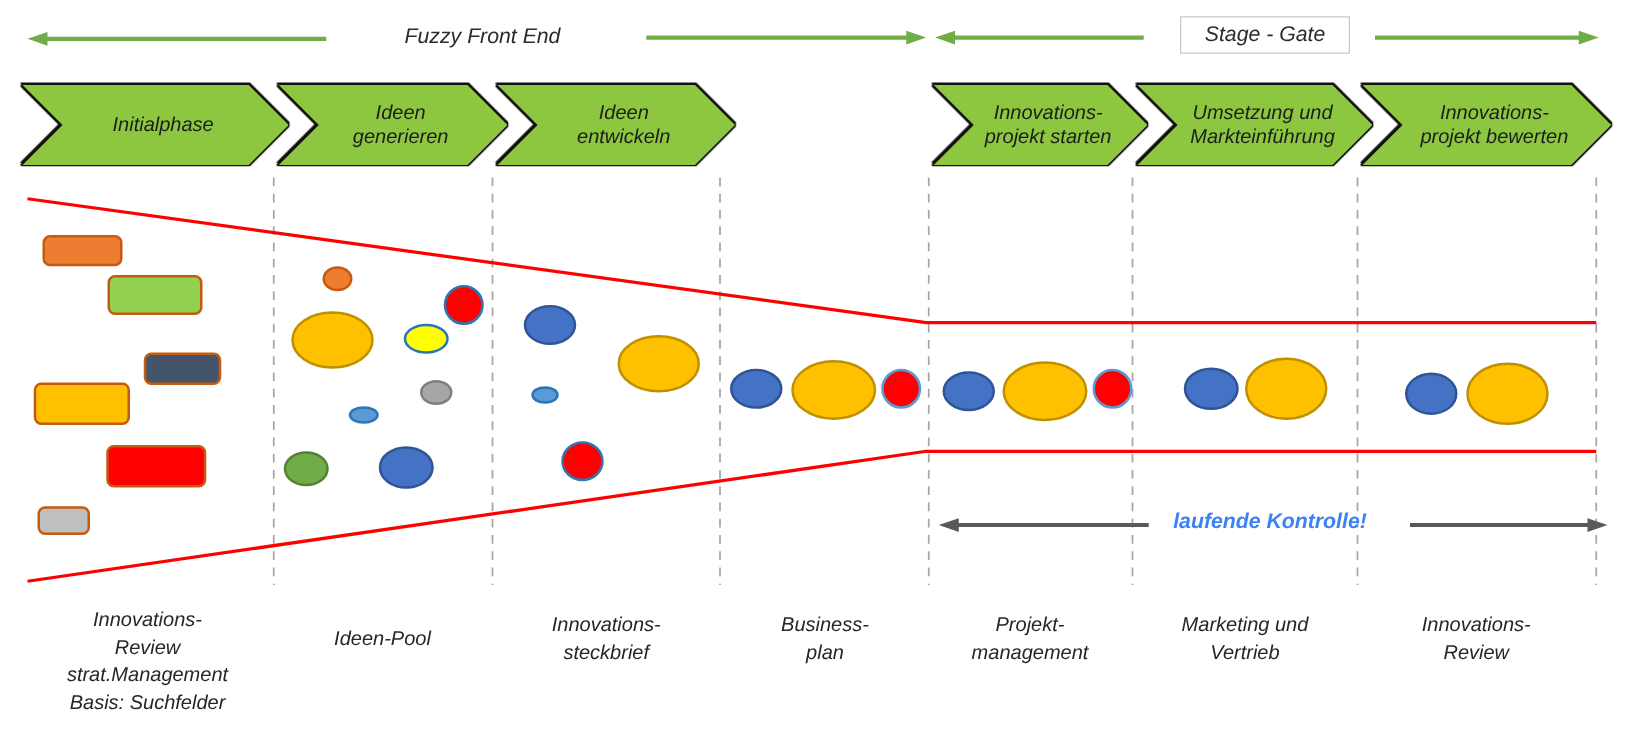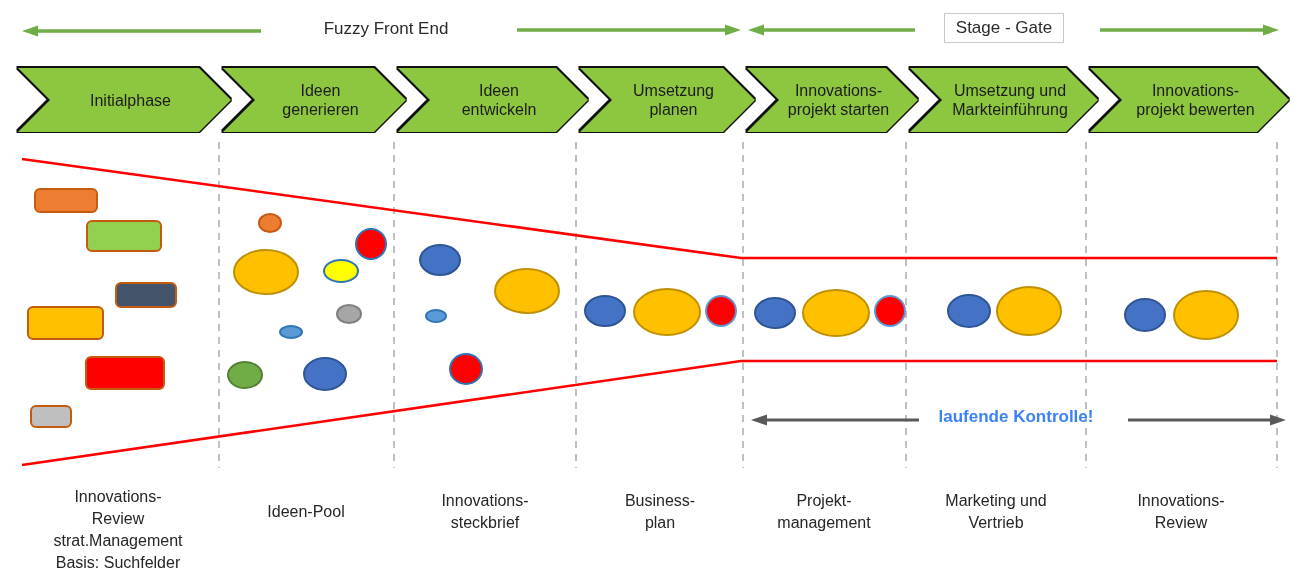--- a/index.html
+++ b/index.html
@@ -1,28 +1,28 @@
 <!DOCTYPE html>
 <html><head>
 <meta charset="utf-8">
 <style>
   html,body { margin:0; padding:0; background:#ffffff; }
   #canvas {
     position:relative; width:1300px; height:586px; background:#ffffff;
-    font-family:"Liberation Sans", sans-serif; overflow:hidden;
+    font-family:"Liberation Sans", sans-serif; overflow:hidden;font-style:italic;
   }
   #shape-layer { position:absolute; left:0; top:0; width:1300px; height:586px; }
 
   
   .hdr-label {
     position:absolute; color:#2b2b2b; font-size:17px; text-align:center;
   }
   #fuzzy-label { left:286px; top:19px; width:200px; }
   #stage-gate-box {
-    position:absolute; left:944px; top:13px; width:120px; height:30px;
+    position:absolute; left:944px; top:13px; width:136px; height:30px;
     border:1.5px solid #c9c9c9; background:#ffffff; box-sizing:border-box;
     display:flex; align-items:center; justify-content:center;
     color:#2b2b2b; font-size:17px;
   }
 
   
   .chev {
     position:absolute; top:68px; height:64px;
     filter: drop-shadow(1.4px 0 0 #111) drop-shadow(-1.4px 0 0 #111)
             drop-shadow(0 1.4px 0 #111) drop-shadow(0 -1.4px 0 #111);
@@ -139,26 +139,20 @@
         <span class="chev-label">Ideen
 generieren</span>
       </div>
   </div>
   <div id="chev-3" class="chev">
     <div class="chev-fill">
         <span class="chev-label">Ideen
 entwickeln</span>
       </div>
   </div>
-  <div id="chev-4" class="chev">
-    <div class="chev-fill">
-        <span class="chev-label">Umsetzung
-planen</span>
-      </div>
-  </div>
   <div id="chev-5" class="chev">
     <div class="chev-fill">
         <span class="chev-label">Innovations-
 projekt starten</span>
       </div>
   </div>
   <div id="chev-6" class="chev">
     <div class="chev-fill">
         <span class="chev-label">Umsetzung und
 Markteinführung</span>

